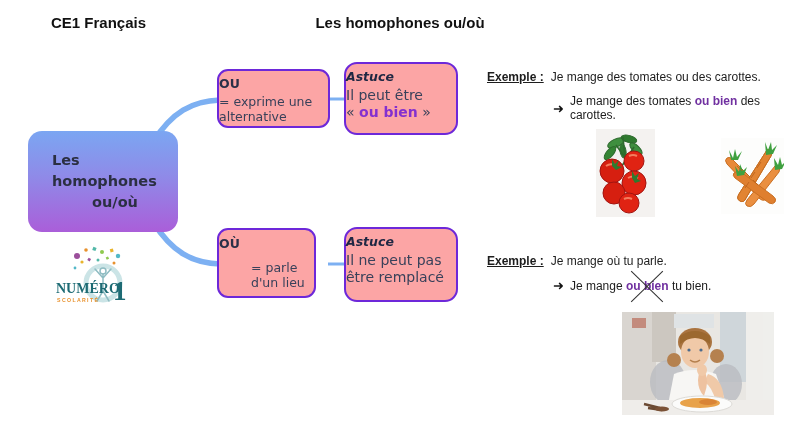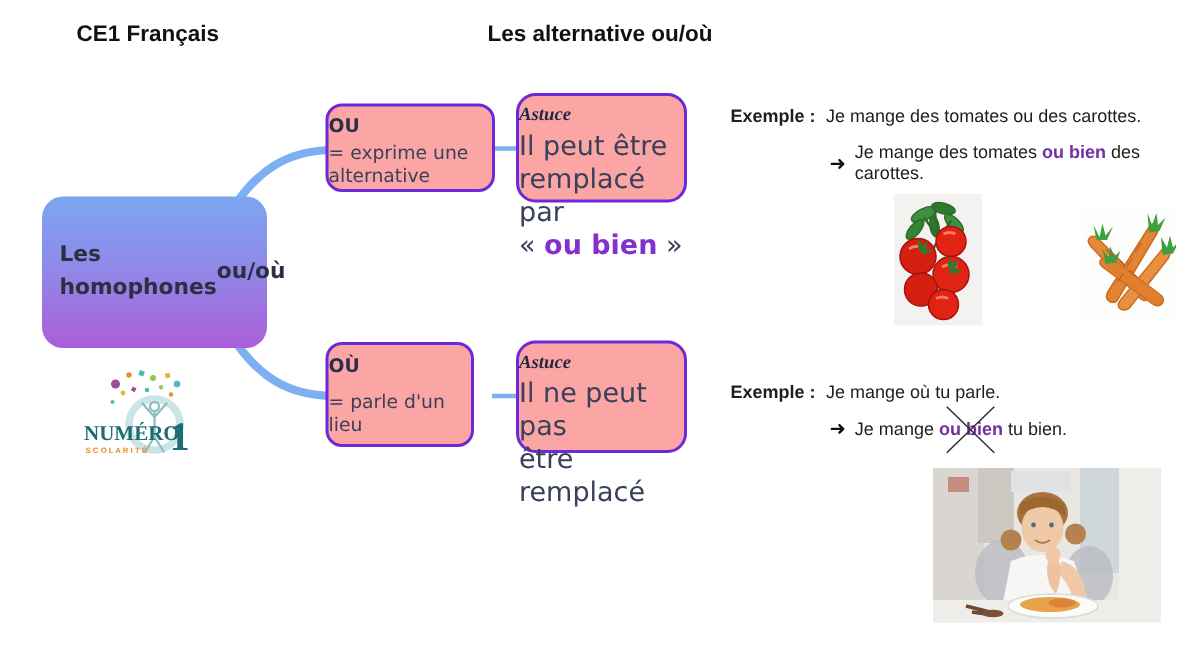--- a/index.html
+++ b/index.html
@@ -9,43 +9,43 @@
   }
   
   .course{position:absolute;left:51px;top:14px;font-size:15px;font-weight:bold;color:#111;}
   .title{position:absolute;left:50%;top:14px;transform:translateX(-50%);font-size:15px;font-weight:bold;color:#111;white-space:nowrap;}
   
   .connectors{position:absolute;left:0;top:0;pointer-events:none;}
   
   .root-node{
     position:absolute;left:28px;top:131px;width:150px;height:101px;box-sizing:border-box;
     border-radius:14px;background:linear-gradient(180deg,#7ba6f2 0%,#8f8ae8 45%,#aa5ed9 100%);
-    display:flex;flex-direction:row;align-items:center;justify-content:center;
+    display:flex;flex-direction:column;align-items:center;justify-content:center;
     font-family:"DejaVu Sans", sans-serif;font-weight:bold;font-size:14.5px;color:#2b2f42;line-height:1.45;padding-left:24px;
   }
   .node{
     position:absolute;box-sizing:border-box;background:#fca5a5;border:2px solid #6d28d9;
     border-radius:11px;font-family:"DejaVu Sans", sans-serif;color:#39415a;
   }
   .node-ou{left:217px;top:69px;width:113px;height:59px;padding-top:5px;}
   .node-ougrave{left:217px;top:228px;width:99px;height:70px;padding-top:6px;}
   .node-term{font-size:12.5px;font-weight:bold;color:#2a3048;margin-bottom:3px;}
   .node-def{font-size:12.5px;line-height:1.2;}
-  .node-ougrave .node-def{margin-top:9px;}
+  .node-ougrave .node-def{margin-top:9px;padding-left:32px;}
   .astuce{border-radius:13px;padding-top:5px;}
   .astuce-1{left:344px;top:62px;width:114px;height:73px;}
   .astuce-2{left:344px;top:227px;width:114px;height:75px;}
-  .astuce-title{font-size:12.5px;font-weight:bold;font-style:italic;color:#1f2743;margin-bottom:3px;font-family:Liberation Serif, serif;}
-  .astuce-line{display:block;font-size:18px;line-height:1.22;}
+  .astuce-title{font-size:12.5px;font-weight:bold;font-style:italic;color:#1f2743;margin-bottom:3px;}
+  .astuce-line{display:block;font-size:14px;line-height:1.22;}
   .hl-astuce{color:#8430cf;font-weight:bold;}
   
   .example{position:absolute;width:320px;font-size:12px;color:#1d1d1d;}
   .example-1{left:487px;top:70px;}
   .example-2{left:487px;top:254px;}
-  .ex-label{font-weight:bold;margin-right:7px;}
+  .ex-label{font-weight:bold;text-decoration:underline;margin-right:7px;}
   .ex-line2{margin-top:10px;padding-left:66px;display:flex;align-items:center;}
   .ex-arrow{margin-right:6px;font-size:13px;color:#111;}
   .hl-example{color:#7030a0;font-weight:bold;}
   .crossed{position:relative;display:inline-block;}
   .crossed::before,.crossed::after{
     content:"";position:absolute;left:50%;top:50%;width:44px;margin-left:-22px;
     border-top:1.6px solid #2e2e2e;
   }
   .crossed::before{transform:rotate(44deg);}
   .crossed::after{transform:rotate(-44deg);}
@@ -55,21 +55,21 @@
   .carrots-img{left:721px;top:138px;}
   .child-photo{left:622px;top:312px;}
   .logo{position:absolute;left:55px;top:243px;}
 </style>
 </head>
 <body>
 
 <div class="page">
 
   <div class="course">CE1 Français</div>
-  <div class="title">Les alternative ou/où</div>
+  <div class="title">Les homophones ou/où</div>
 
   <svg class="connectors" width="800" height="438" viewBox="0 0 800 438">
     <path d="M 153 142 C 172 112, 192 101, 220 100" fill="none" stroke="#7db0f2" stroke-width="5.5" stroke-linecap="round"></path>
     <path d="M 153 222 C 172 252, 192 263, 220 264" fill="none" stroke="#7db0f2" stroke-width="5.5" stroke-linecap="round"></path>
     <path d="M 328 99 L 347 99" fill="none" stroke="#7db0f2" stroke-width="3"></path>
     <path d="M 328 264 L 347 264" fill="none" stroke="#7db0f2" stroke-width="3"></path>
   </svg>
 
   <div class="root-node">
     <div>Les homophones</div>
@@ -80,21 +80,20 @@
     <div class="node-term">OU</div>
     <div class="node-def">
       <div>= exprime une</div>
       <div>alternative</div>
     </div>
   </div>
 
   <div class="node astuce astuce-1">
     <div class="astuce-title">Astuce</div>
     <span class="astuce-line">Il peut être</span>
-    <span class="astuce-line">remplacé par</span>
     <span class="astuce-line"><span>« </span><span class="hl-astuce">ou bien</span><span> »</span></span>
   </div>
 
   <div class="node node-ougrave">
     <div class="node-term">OÙ</div>
     <div class="node-def">
       <div>= parle d'un lieu</div>
     </div>
   </div>
 

